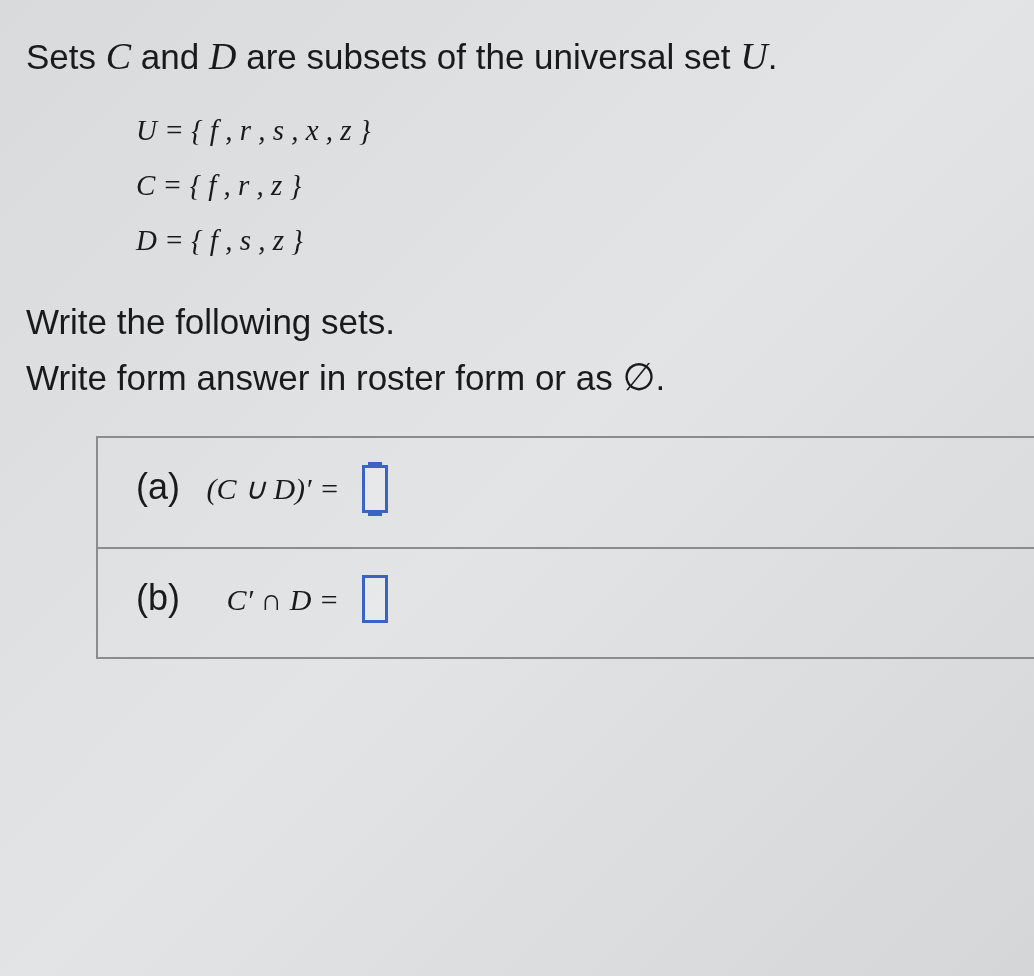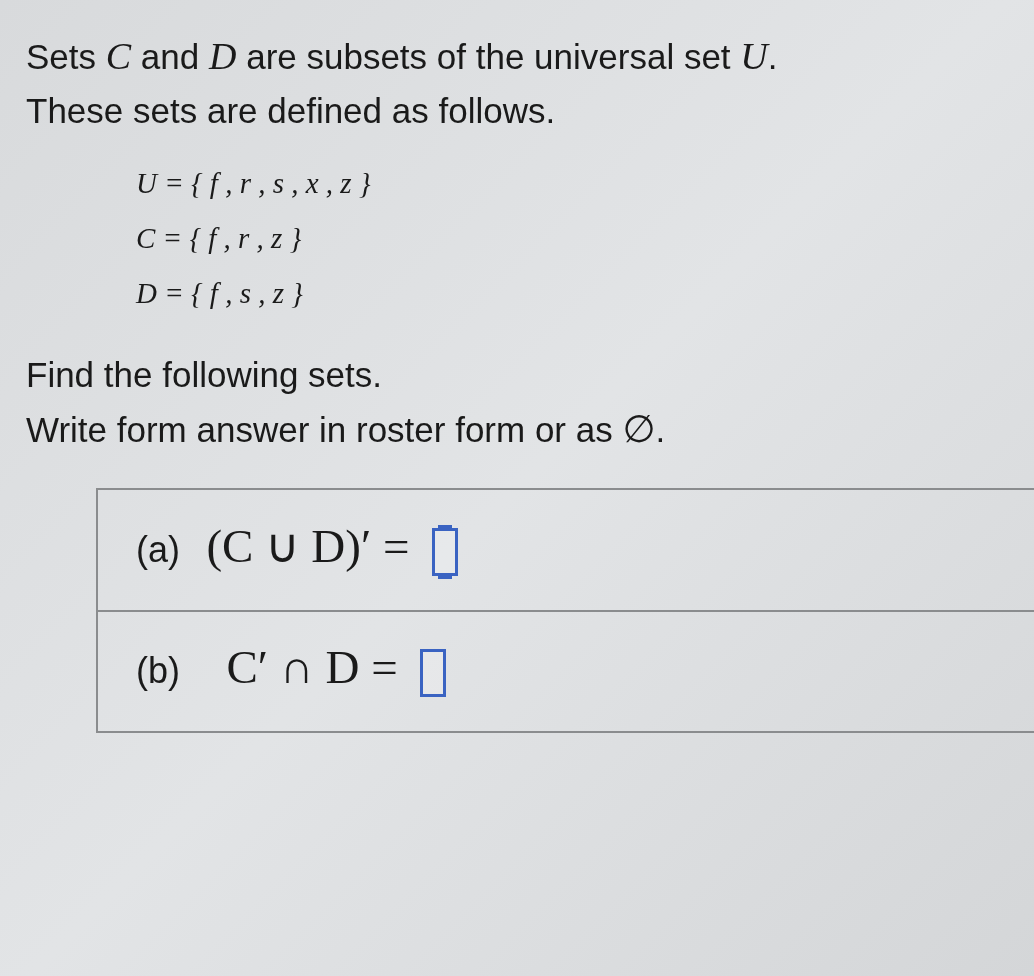--- a/index.html
+++ b/index.html
@@ -56,21 +56,22 @@
     background: rgba(255,255,255,0.02);
   }
   .part-label {
     font-family: Arial, sans-serif;
     font-size: 36px;
     display: inline-block;
     margin-right: 22px;
   }
   .expr {
     font-family: "Times New Roman", serif;
-    font-size: 47px;
+    font-size: 30px;
+    font-style: italic;
   }
   .answer-box {
     display: inline-block;
     width: 26px;
     height: 48px;
     border: 3px solid #3a63c2;
     vertical-align: middle;
     margin-left: 18px;
     background: rgba(255,255,255,0.2);
     position: relative;
@@ -87,31 +88,30 @@
     background: #3a63c2;
   }
   .answer-box.active::before { top: -6px; }
   .answer-box.active::after { bottom: -6px; }
 </style>
 </head>
 <body>
 
 <div class="textblock">
   <span>Sets </span><span class="mathvar">C</span><span> and </span><span class="mathvar">D</span><span> are subsets of the universal set </span><span class="mathvar">U</span><span>.</span><br>
-  <span>These sets are defined as follows.</span>
 </div>
 
 <div class="eqns">
   <div class="eqn">U = { f , r , s , x , z }</div>
   <div class="eqn">C = { f , r , z }</div>
   <div class="eqn">D = { f , s , z }</div>
 </div>
 
 <div class="instr">
-  <span>Find the following sets.</span><br>
+  <span>Write the following sets.</span><br>
   <span>Write form answer in roster form or as </span><span class="empty-symbol">∅</span><span>.</span>
 </div>
 
 <table class="answer-table">
   <tbody>
       <tr>
     <td>
       <span class="part-label">(a)</span>
       <span class="expr">(C ∪ D)′  =</span>
       <span class="answer-box active"></span>

